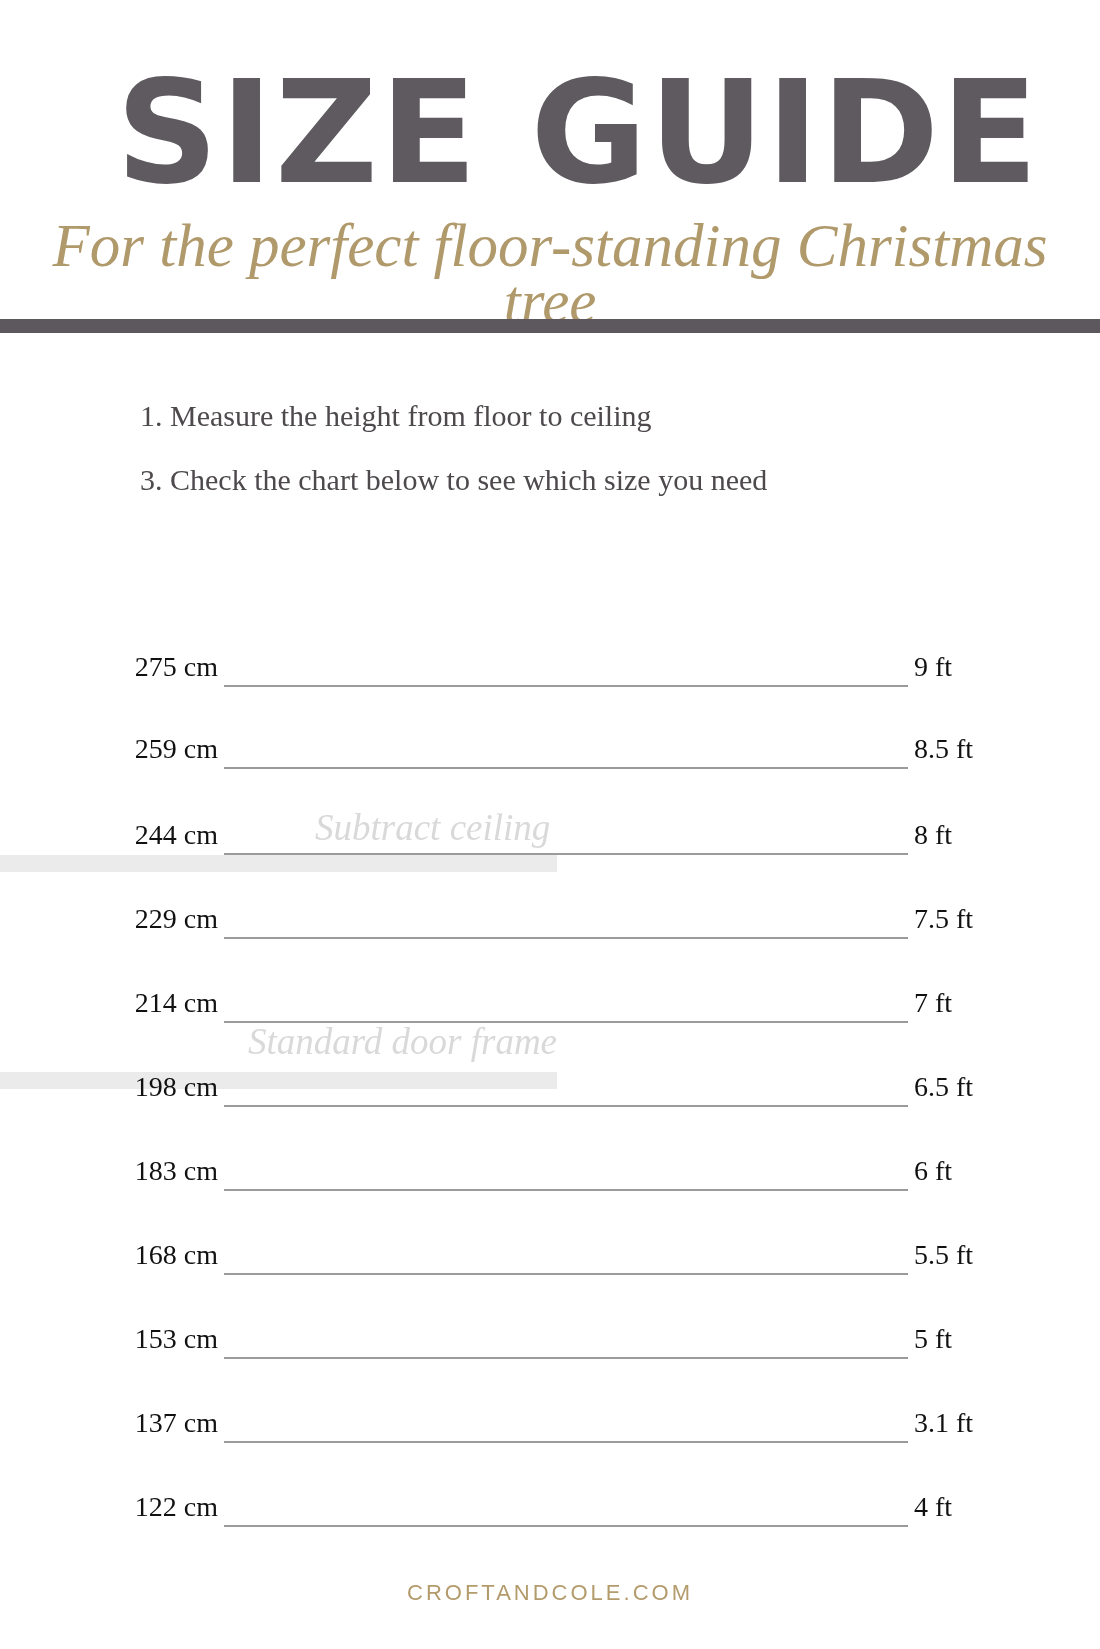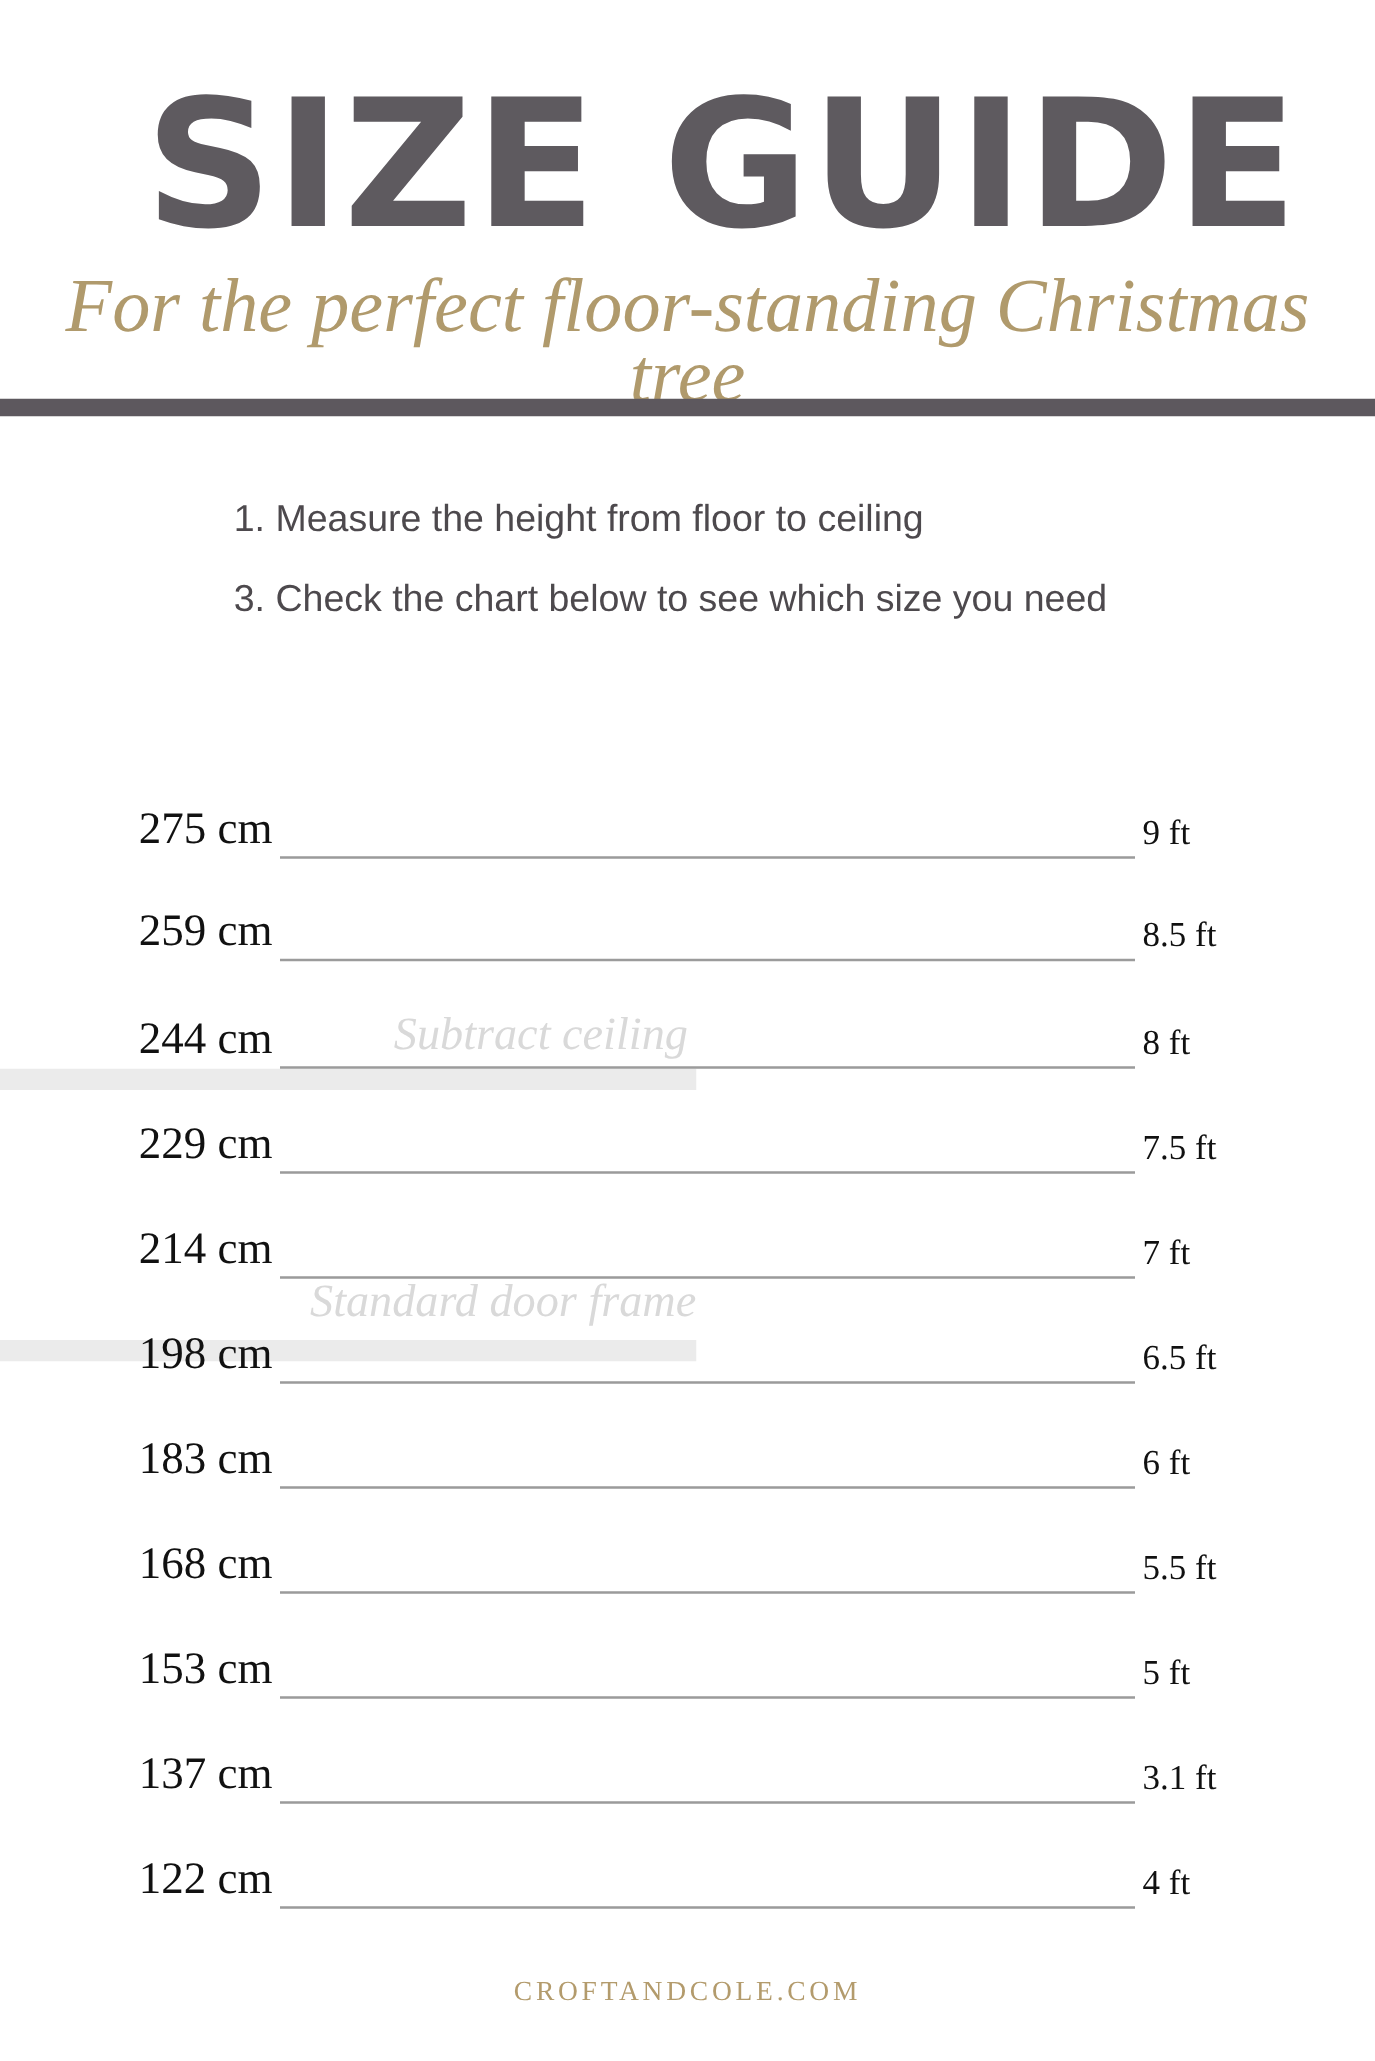--- a/index.html
+++ b/index.html
@@ -13,44 +13,44 @@
     padding-left:28px;
   }
   .subtitle {
     left:0; width:1100px; top:218px; text-align:center;
     font-family:"Liberation Serif", serif; font-style:italic;
     font-size:61px; line-height:56px; color:#b09a6c;
   }
   .rule { left:0; top:319px; width:1100px; height:14px; background:#5d585e; }
   .steps { left:140px; top:396px; }
   .step {
-    font-family:Liberation Sans, sans-serif; font-size:30px; color:#4d494d;
-    height:64px; line-height:40px; white-space:nowrap;margin-left:47px;
+    font-family:Liberation Serif, serif; font-size:30px; color:#4d494d;
+    height:64px; line-height:40px; white-space:nowrap;
   }
   .band { left:0; height:17px; width:557px; background:#ebebeb; }
   .note {
     font-family:"Liberation Serif", serif; font-style:italic;
     font-size:37px; color:#d9d9d9; white-space:nowrap;
   }
   .row { left:0; width:1100px; height:40px; }
   .cm {
     position:absolute; right:882px; bottom:4px;
-    font-family:"Liberation Serif", serif; font-size:36px; color:#111;
+    font-family:"Liberation Serif", serif; font-size:28px; color:#111;
     white-space:nowrap;
     margin-top:32px;
   }
   .line { position:absolute; left:224px; width:684px; bottom:0; height:0; border-top:2px solid #9b9b9b; }
   .ft {
     position:absolute; left:914px; bottom:4px;
     font-family:"Liberation Serif", serif; font-size:28px; color:#111;
     white-space:nowrap;
   }
   .footer {
     left:0; width:1100px; top:1580px; text-align:center;
-    font-family:Liberation Serif, serif; font-size:22px; letter-spacing:3px;
+    font-family:Liberation Sans, sans-serif; font-size:22px; letter-spacing:3px;
     color:#b39b6c;
   }
 </style>
 </head>
 <body>
 
 <div class="abs title">SIZE GUIDE</div>
 <div class="abs subtitle">For the perfect floor-standing Christmas tree</div>
 <div class="abs rule"></div>
 

